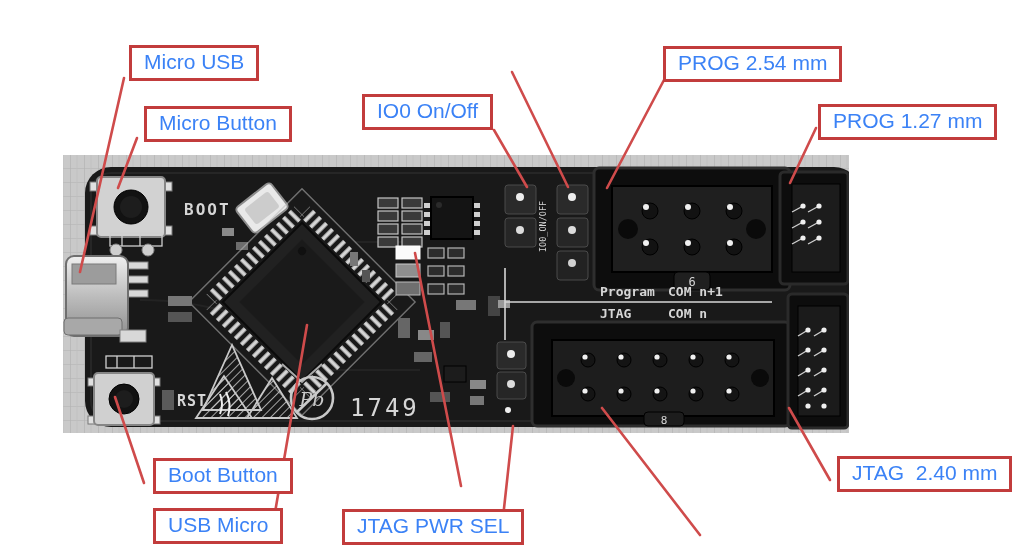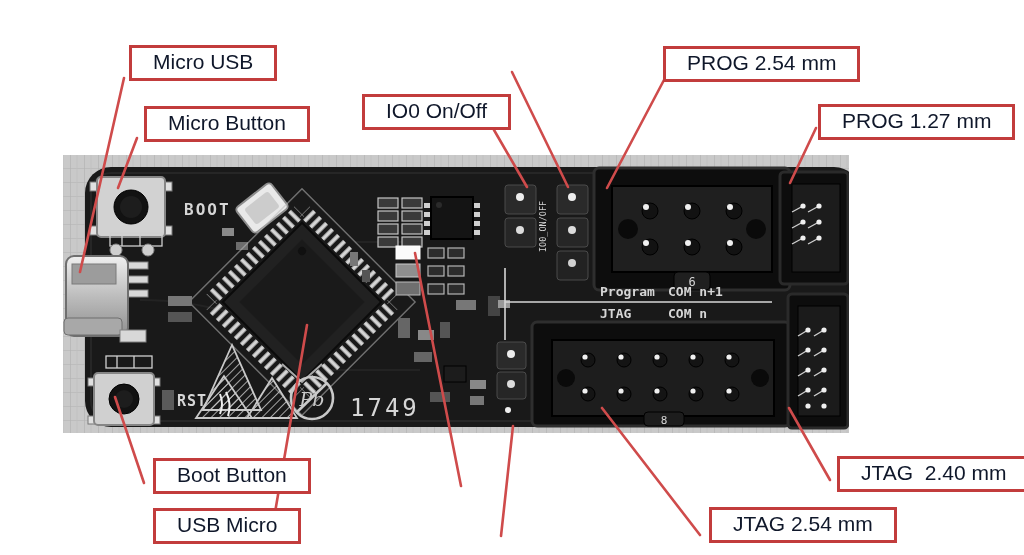--- a/index.html
+++ b/index.html
@@ -1,21 +1,21 @@
 <!DOCTYPE html>
 <html><head>
 <meta charset="utf-8">
 <style>
   html,body{margin:0;padding:0;background:#ffffff;}
   .stage{position:relative;width:1024px;height:555px;background:#ffffff;overflow:hidden;
          font-family:"Liberation Sans",sans-serif;}
   .stage svg{position:absolute;left:0;top:0;}
   svg.photo{left:63px;top:155px;}
-  .callout{position:absolute;background:#ffffff;border:3px solid #c23c3c;color:#0f172a;
-           font-size:21px;line-height:1.25;padding:1px 21px 3px;white-space:pre;z-index:3;}
+  .callout{position:absolute;background:#ffffff;border:3px solid #c23c3c;color:#3b82f6;
+           font-size:21px;line-height:1.25;padding:1px 12px 3px;white-space:pre;z-index:3;}
   .lines{z-index:2;pointer-events:none;}
   .silk{fill:#d6d6d6;font-family:"DejaVu Sans Mono",monospace;}
 </style>
 </head>
 <body>
 
 <div class="stage">
 
   <svg class="photo" width="786" height="278" viewBox="63 155 786 278">
     <defs>
@@ -337,15 +337,15 @@
     </g>
   </svg>
 
   <div class="callout" style="left:129px;top:45px">Micro USB</div>
   <div class="callout" style="left:144px;top:106px">Micro Button</div>
   <div class="callout" style="left:362px;top:94px">IO0 On/Off</div>
   <div class="callout" style="left:663px;top:46px">PROG 2.54 mm</div>
   <div class="callout" style="left:818px;top:104px">PROG 1.27 mm</div>
   <div class="callout" style="left:153px;top:458px">Boot Button</div>
   <div class="callout" style="left:153px;top:508px">USB Micro</div>
-  <div class="callout" style="left:709px;top:507px">JTAG 2.54 mm</div>
+  <div class="callout" style="left:342px;top:509px">JTAG PWR SEL</div>
   <div class="callout" style="left:837px;top:456px">JTAG  2.40 mm</div>
 </div>
 
 </body></html>

